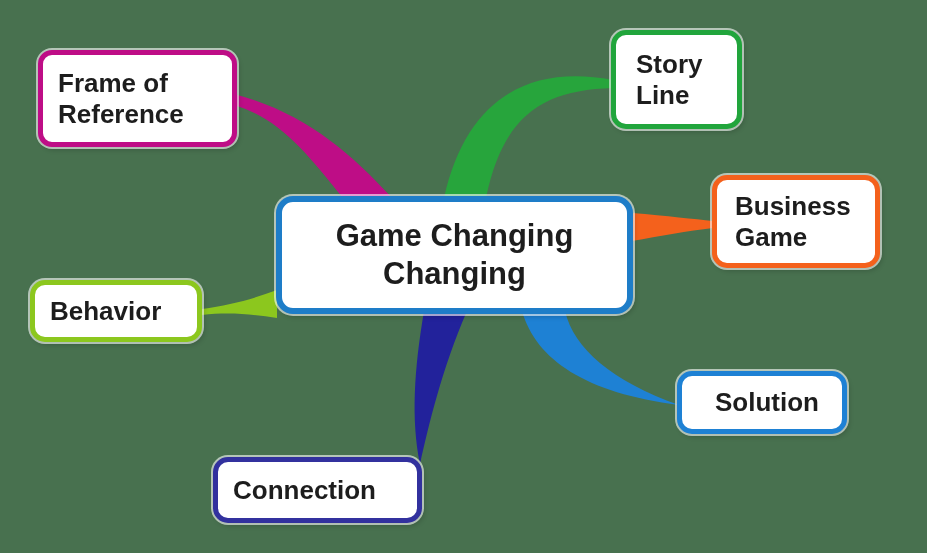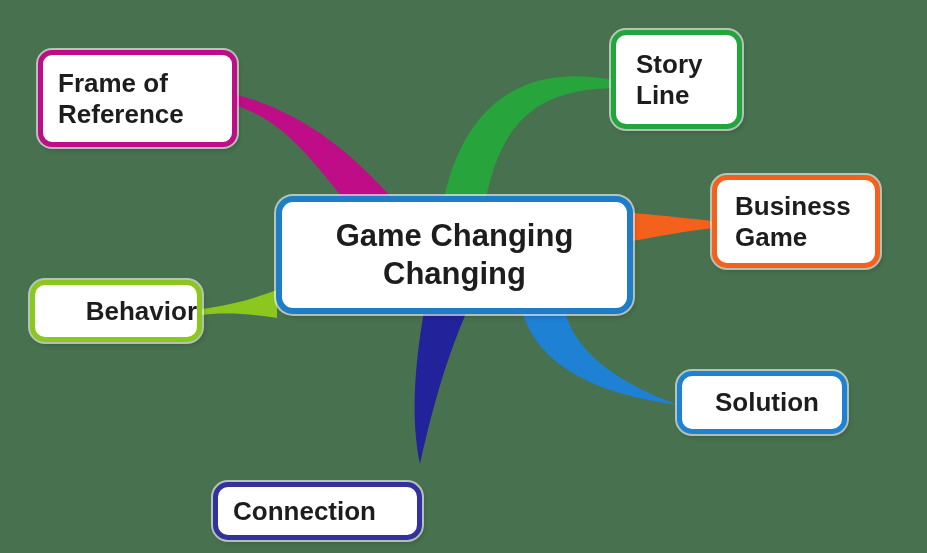--- a/index.html
+++ b/index.html
@@ -46,21 +46,21 @@
     text-align: center;
     padding-left: 0;
     font-size: 31px;
     line-height: 38px;
   }
 
   .node-frame-of-reference { left: 38px;  top: 50px;  width: 199px; height: 97px; border-radius: 14px; }
   .node-story-line         { left: 611px; top: 30px;  width: 131px; height: 99px; padding-left: 20px; }
   .node-business-model     { left: 712px; top: 175px; width: 168px; height: 93px; padding-left: 18px; }
   .node-solution           { left: 677px; top: 371px; width: 170px; height: 63px; }
-  .node-connection         { left: 213px; top: 482px; width: 209px; height: 58px; }
+  .node-connection         { left: 213px; top: 457px; width: 209px; height: 66px; }
   .node-behavior           { left: 30px;  top: 280px; width: 172px; height: 62px; }
 </style>
 </head>
 <body>
 
 <div class="canvas" data-bind-style="backgroundColor:canvas.background_color" style="background-color: rgb(72, 113, 79);">
 
   <svg class="branches-layer" viewBox="0 0 927 553" xmlns="http://www.w3.org/2000/svg">
     <path d="M 234 94 C 302 112 348 150 392 198 L 343 198 C 306 152 278 117 233 105 Z" fill="#BE0D86"></path>
     <path d="M 613 80 C 527 64 466 100 444 198 L 486 198 C 503 116 542 90 613 88 Z" fill="#27A53C"></path>
@@ -91,17 +91,17 @@
   </div>
 
   <div class="node node-solution" data-bind-style="borderColor:mindmap.branches.3.border_color" style="border-color: rgb(30, 129, 212); padding-left: 33px;">
     <span data-bind="mindmap.branches.3.line1">Solution</span>
   </div>
 
   <div class="node node-connection" data-bind-style="borderColor:mindmap.branches.4.border_color" style="border-color: rgb(50, 49, 158);">
     <span data-bind="mindmap.branches.4.line1">Connection</span>
   </div>
 
-  <div class="node node-behavior" data-bind-style="borderColor:mindmap.branches.5.border_color" style="border-color: rgb(140, 199, 30); text-align: right;">
+  <div class="node node-behavior" data-bind-style="borderColor:mindmap.branches.5.border_color" style="border-color: rgb(140, 199, 30);">
     <span data-bind="mindmap.branches.5.line1">Behavior</span>
   </div>
 
 </div>
 
 </body></html>

